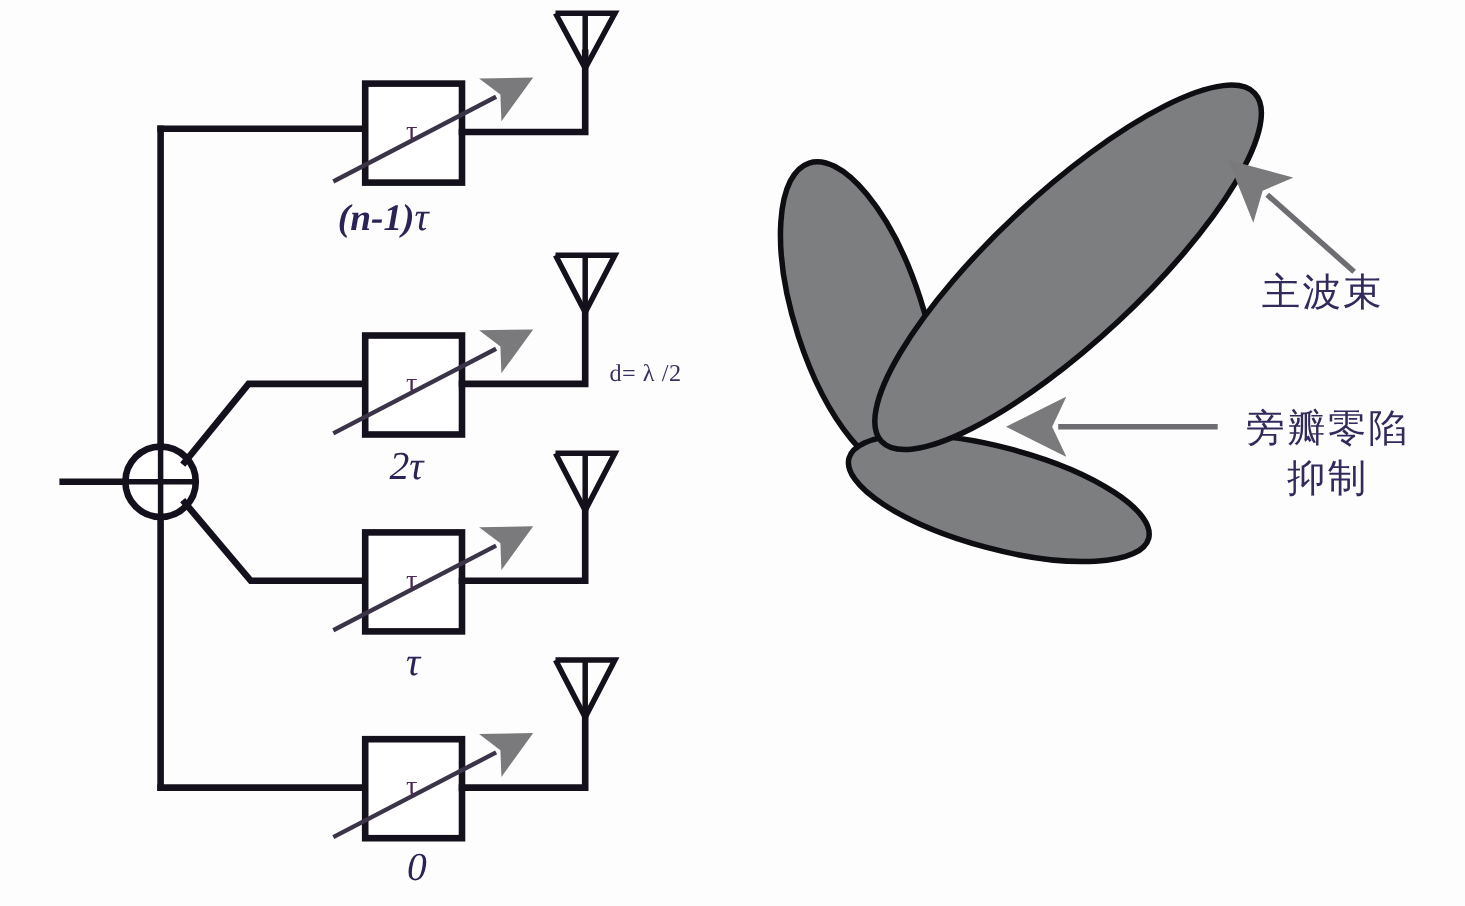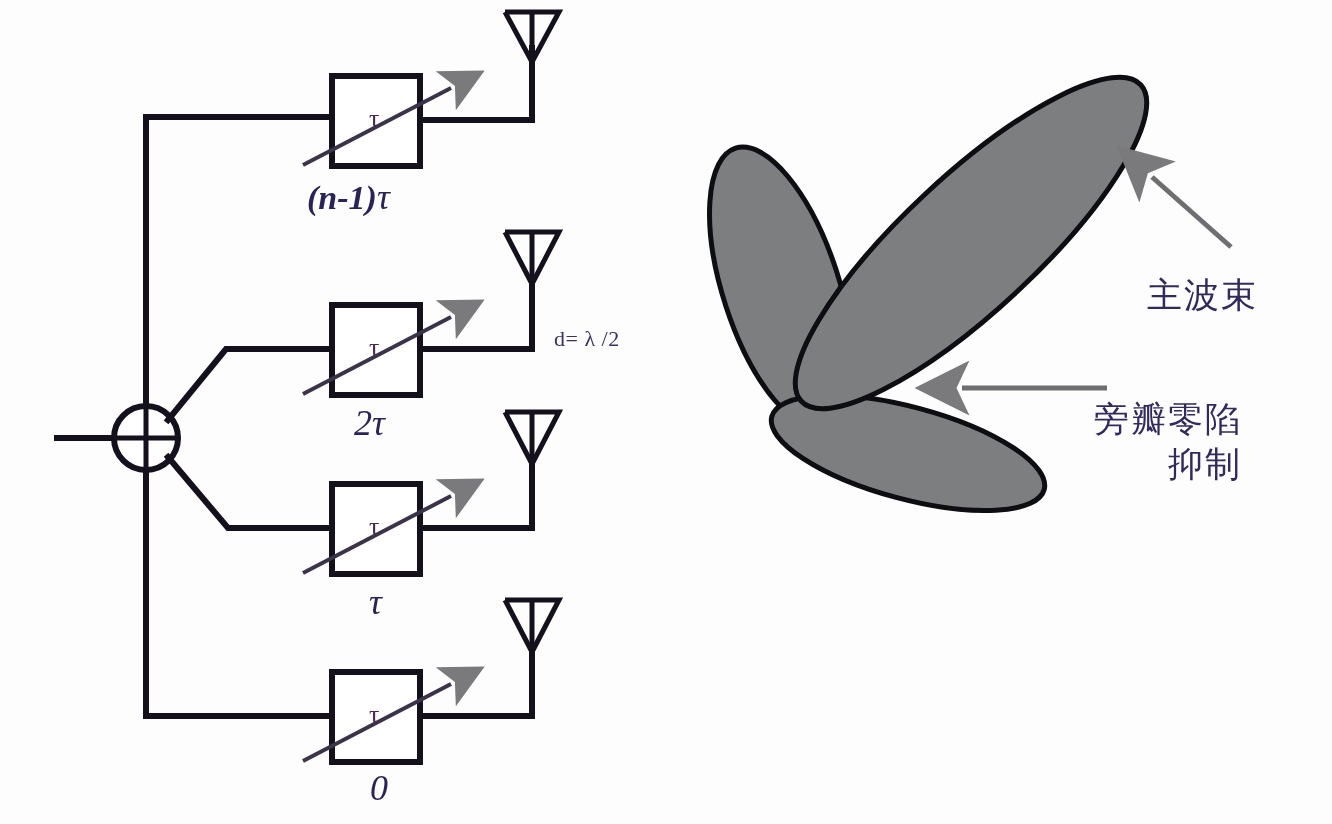--- a/index.html
+++ b/index.html
@@ -52,22 +52,21 @@
     font-size: 22px;
     color: #3a2f5e;
     letter-spacing: 0.5px;
   }
   .cn-label {
     font-family: "DejaVu Sans", "Liberation Sans", sans-serif;
     font-size: 35px;
     color: #332a5c;
     letter-spacing: 2px;
     line-height: 1.28;
-    text-align: right;
-    margin-top: 29px;
+    text-align: center;
   }
 </style>
 </head>
 <body>
 
 <div id="canvas">
 
   <svg id="figure-svg" viewBox="0 0 1332 824">
     <defs>
       <marker id="grayhead" markerWidth="11" markerHeight="11" refX="1.5" refY="5.5" orient="auto" markerUnits="strokeWidth">
@@ -162,18 +161,18 @@
   <div class="lbl delay-label plain" style="left:354px; top:405px;">2τ</div>
 
   <div class="lbl delay-label plain" style="left:369px; top:584px;">τ</div>
 
   <div class="lbl delay-label plain" style="left:370px; top:770px;">0</div>
 
   <div class="lbl spacing-label" style="left:554px; top:328px;">d= λ /2</div>
 
   <div class="lbl cn-label" style="left:1147px; top:244px;">主波束</div>
 
-  <div class="lbl cn-label" style="left:1094px; top:368px;">
+  <div class="lbl cn-label" style="left:1133px; top:368px;">
     <div>旁瓣零陷</div>
     <div>抑制</div>
   </div>
 
 </div>
 
 </body></html>

